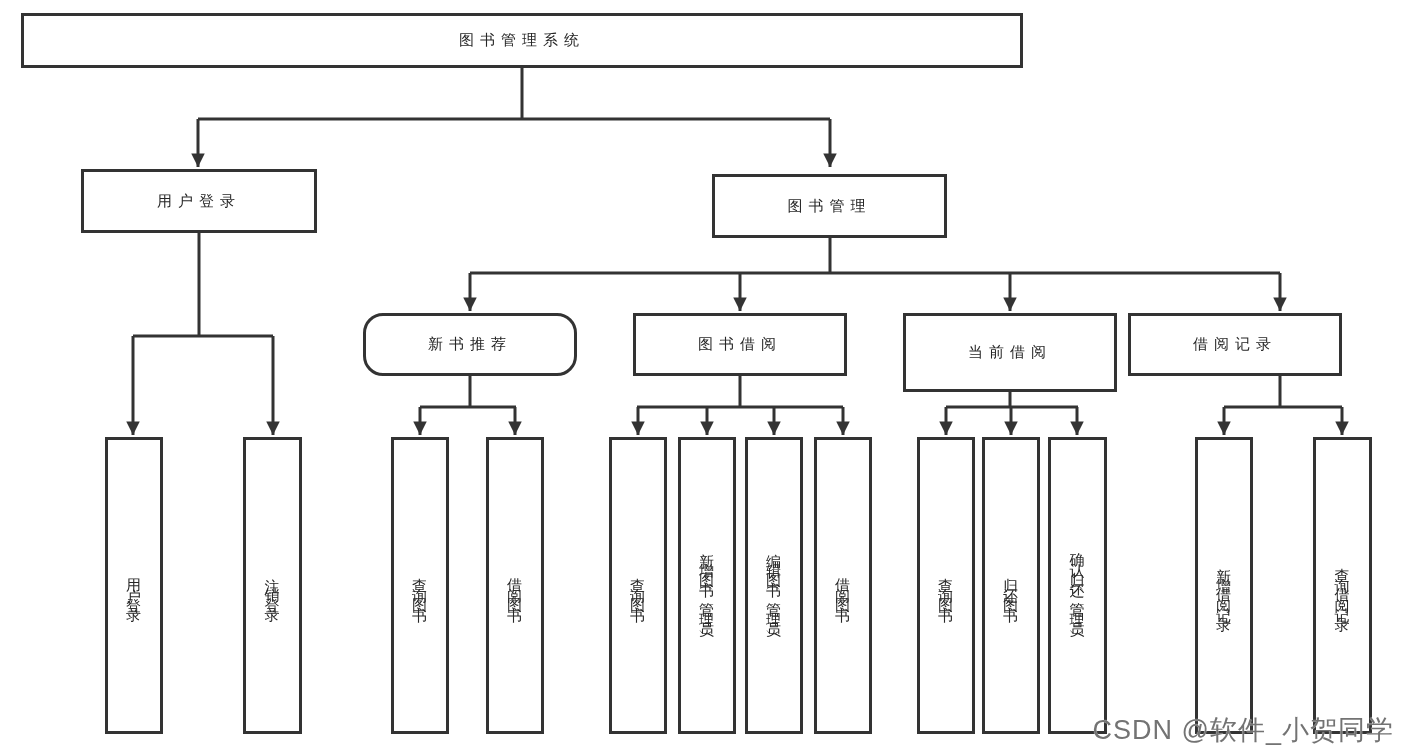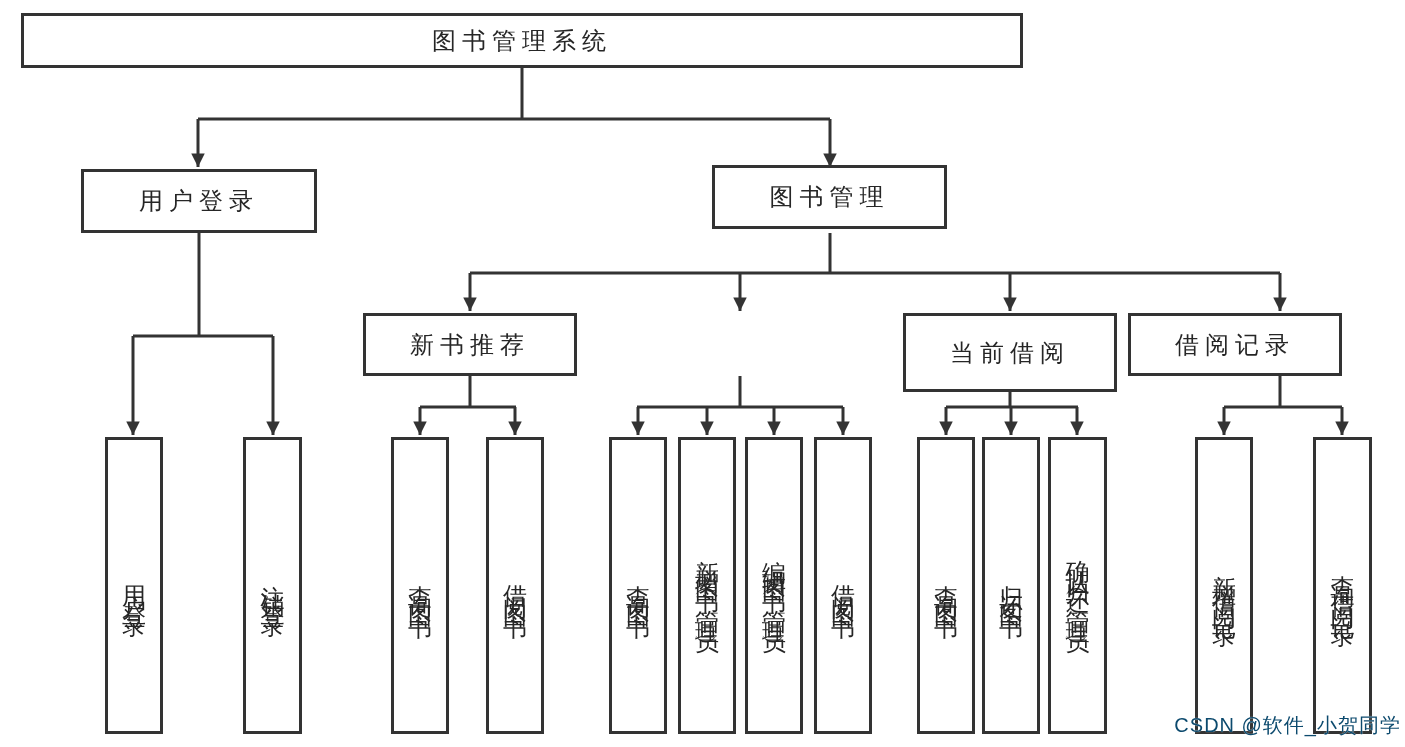--- a/index.html
+++ b/index.html
@@ -28,39 +28,39 @@
   }
   .box {
     position: absolute;
     box-sizing: border-box;
     border: 3px solid #333333;
     background: #ffffff;
     color: #262626;
     display: flex;
     align-items: center;
     justify-content: center;
-    font-size: 24px;
+    font-size: 15px;
     letter-spacing: 6px;
     text-align: center;
     white-space: nowrap;
   }
   .box.v {
     writing-mode: vertical-rl;
     text-orientation: mixed;
     letter-spacing: 10px;
     white-space: normal;
     line-height: 1;
   }
   .watermark {
     position: absolute;
     top: 712px;
-    right: 4px;
-    font-size: 20px;
+    right: 11px;
+    font-size: 27px;
     letter-spacing: 1px;
-    color: #0c4a6e;
+    color: #737373;
     text-shadow: 0 0 1px #ffffff;
   }
 </style>
 </head>
 <body>
 
 <div class="stage">
 
   <svg class="wires" width="1405" height="747" viewBox="0 0 1405 747">
     <defs>
@@ -95,23 +95,24 @@
     <path class="wire" marker-end="url(#arrow)" d="M946 407 V435"></path>
     <path class="wire" marker-end="url(#arrow)" d="M1011 407 V435"></path>
     <path class="wire" marker-end="url(#arrow)" d="M1077 407 V435"></path>
     <path class="wire" marker-end="url(#arrow)" d="M1224 407 V435"></path>
     <path class="wire" marker-end="url(#arrow)" d="M1342 407 V435"></path>
   </svg>
 
   <div class="box" style="left:21px; top:13px; width:1002px; height:55px;">图书管理系统</div>
 
   <div class="box" style="left:81px; top:169px; width:236px; height:64px;">用户登录</div>
-  <div class="box" style="left:712px; top:165px; width:235px; height:64px;">图书管理</div>
+  <div class="box" style="left:712px; top:174px; width:235px; height:64px;">图书管理</div>
 
-  <div class="box" style="left:363px; top:313px; width:214px; height:63px;">新书推荐</div>
+  <div class="box" style="left:363px; top:313px; width:214px; height:63px;border-radius:20px;">新书推荐</div>
+  <div class="box" style="left:633px; top:313px; width:214px; height:63px;">图书借阅</div>
   <div class="box" style="left:903px; top:313px; width:214px; height:79px;">当前借阅</div>
   <div class="box" style="left:1128px; top:313px; width:214px; height:63px;">借阅记录</div>
 
   <div class="box v" style="left:105px; top:437px; width:58px; height:297px;">用户登录</div>
   <div class="box v" style="left:243px; top:437px; width:59px; height:297px;">注销登录</div>
 
   <div class="box v" style="left:391px; top:437px; width:58px; height:297px;">查询图书</div>
   <div class="box v" style="left:486px; top:437px; width:58px; height:297px;">借阅图书</div>
 
   <div class="box v" style="left:609px; top:437px; width:58px; height:297px;">查询图书</div>

